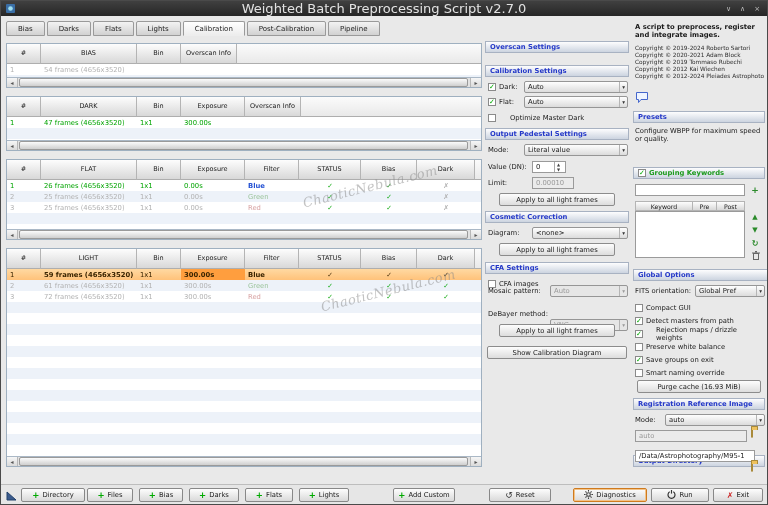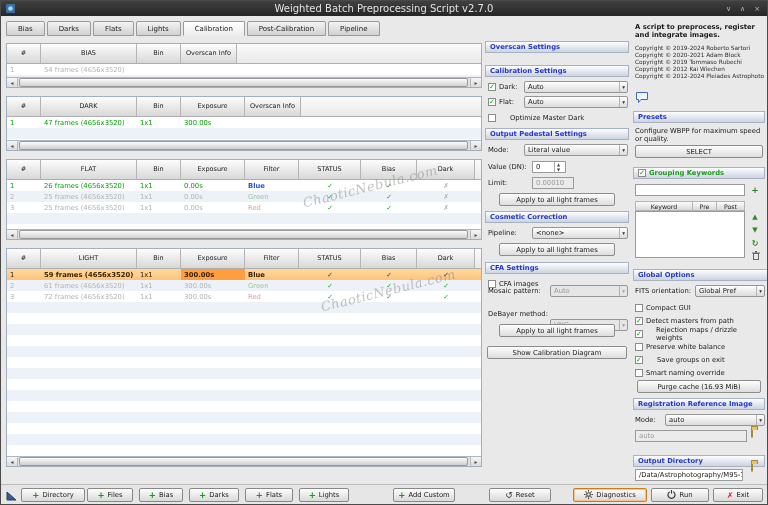--- a/index.html
+++ b/index.html
@@ -1,20 +1,20 @@
 <!DOCTYPE html>
 <html><head>
 <meta charset="utf-8">
 <style>
 *{margin:0;padding:0;box-sizing:border-box}
 body{font-family:"DejaVu Sans",sans-serif;background:#8a8a8a}
 .screen{position:relative;width:768px;height:505px;background:#e9e9e9;border:1px solid #4a4a4a;overflow:hidden;font-size:7px;color:#1a1a1a}
 
 .titlebar{position:absolute;left:0;top:0;width:766px;height:15px;background:linear-gradient(#404040,#262626);color:#e2e2e2}
-.titlebar .tt{position:absolute;left:0;right:0;top:0;height:15px;display:flex;align-items:center;justify-content:center;font-size:10px}
+.titlebar .tt{position:absolute;left:0;right:0;top:0;height:15px;display:flex;align-items:center;justify-content:center;font-size:13px}
 .appicon{position:absolute;left:5px;top:3px}
 .winctl{position:absolute;right:7px;top:0;height:15px;display:flex;gap:9px;align-items:center;font-size:7px;color:#bdbdbd}
 
 .tabbar{position:absolute;left:5px;top:20px;height:15px;display:flex;gap:2px}
 .tab{height:15px;padding:0 11px;display:flex;align-items:center;background:linear-gradient(#f3f3f3,#d1d1d1);border:1px solid #9a9a9a;border-radius:2px 2px 0 0;font-size:7px;color:#222}
 .tab.active{background:linear-gradient(#ffffff,#ededed);border-bottom-color:#ededed}
 
 .panel{position:absolute;left:5px;width:476px;border:1px solid #9fb0c0;background:#fff}
 .thead{display:flex;height:20px}
 .th{background:linear-gradient(#fdfdfd,#d8d8d8);border-right:1px solid #b4b4b4;border-bottom:1px solid #aeaeae;display:flex;align-items:center;justify-content:center;text-align:center;font-size:6.5px;line-height:7.5px;color:#222}
@@ -309,21 +309,21 @@
       <div class="tf dis" style="position:absolute;left:44px;top:0;width:42px">0.00010</div>
     </div>
     <div class="btn" style="left:14px;top:152px;width:116px">
         <span>Apply to all light frames</span>
       </div>
 
     <div class="secbar" style="left:0;top:170px;width:144px">
         <span>Cosmetic Correction</span>
       </div>
     <div class="row" style="left:3px;top:186px;width:140px">
-      <span>Pipeline:</span>
+      <span>Diagram:</span>
       <div class="dd" style="position:absolute;left:44px;top:0;width:96px">
         <span>&lt;none&gt;</span>
         <span class="arr">▾</span>
       </div>
     </div>
     <div class="btn" style="left:14px;top:202px;width:116px">
         <span>Apply to all light frames</span>
       </div>
 
     <div class="secbar" style="left:0;top:221px;width:144px">
@@ -367,23 +367,20 @@
     <span style="position:absolute;left:2px;top:70px">
       <svg width="14" height="13" viewBox="0 0 14 13">
           <path d="M1.5 1.5 h11 v7 h-6.5 l-2.5 3 v-3 h-2 z" fill="#eef4ff" stroke="#4466cc" stroke-width="1"></path>
         </svg>
     </span>
 
     <div class="secbar" style="left:0;top:90px;width:132px">
         <span>Presets</span>
       </div>
     <div style="position:absolute;left:2px;top:106px;width:128px;font-size:6.8px;line-height:8px">Configure WBPP for maximum speed or quality.</div>
-    <div class="btn" style="left:2px;top:124px;width:128px">
-        <span>SELECT</span>
-      </div>
 
     <div class="secbar green" style="left:0;top:146px;width:132px">
       <span class="cb">
           <span>✓</span>
         </span>
       <span>Grouping Keywords</span>
     </div>
     <div class="tf" style="position:absolute;left:2px;top:163px;width:110px"></div>
     <span class="gicon" style="left:116px;top:164px;font-size:9px">+</span>
 
@@ -431,21 +428,21 @@
       <span style="margin-left:13px">Rejection maps / drizzle weights</span>
     </div>
     <div class="row" style="left:2px;top:320px;width:130px">
       <span class="cb"></span>
       <span style="margin-left:3px">Preserve white balance</span>
     </div>
     <div class="row" style="left:2px;top:333px;width:130px">
       <span class="cb">
           <span>✓</span>
         </span>
-      <span style="margin-left:14px">Save groups on exit</span>
+      <span style="margin-left:3px">Save groups on exit</span>
     </div>
     <div class="row" style="left:2px;top:346px;width:130px">
       <span class="cb"></span>
       <span style="margin-left:3px">Smart naming override</span>
     </div>
     <div class="btn" style="left:4px;top:359px;width:124px">
         <span>Purge cache (16.93 MiB)</span>
       </div>
 
     <div class="secbar" style="left:0;top:377px;width:132px">
@@ -457,21 +454,21 @@
         <span>auto</span>
         <span class="arr">▾</span>
       </div>
     </div>
     <div class="tf dis" style="position:absolute;left:2px;top:409px;width:112px">auto</div>
     <span style="position:absolute;left:118px;top:408px"><span class="folder"></span></span>
 
     <div class="secbar" style="left:0;top:434px;width:132px">
         <span>Output Directory</span>
       </div>
-    <div class="tf" style="position:absolute;left:2px;top:448px;width:108px">/Data/Astrophotography/M95-1</div>
+    <div class="tf" style="position:absolute;left:2px;top:429px;width:120px">/Data/Astrophotography/M95-1</div>
     <span style="position:absolute;left:118px;top:442px"><span class="folder"></span></span>
   </div>
 
   <div class="toolbar">
     <span style="position:absolute;left:5px;top:6px">
       <svg width="11" height="10">
           <polygon points="1,1 1,9 10,9" fill="#3a5a8c" stroke="#22406a"></polygon>
         </svg>
     </span>
     <div class="tbtn" style="left:20px;width:64px">

